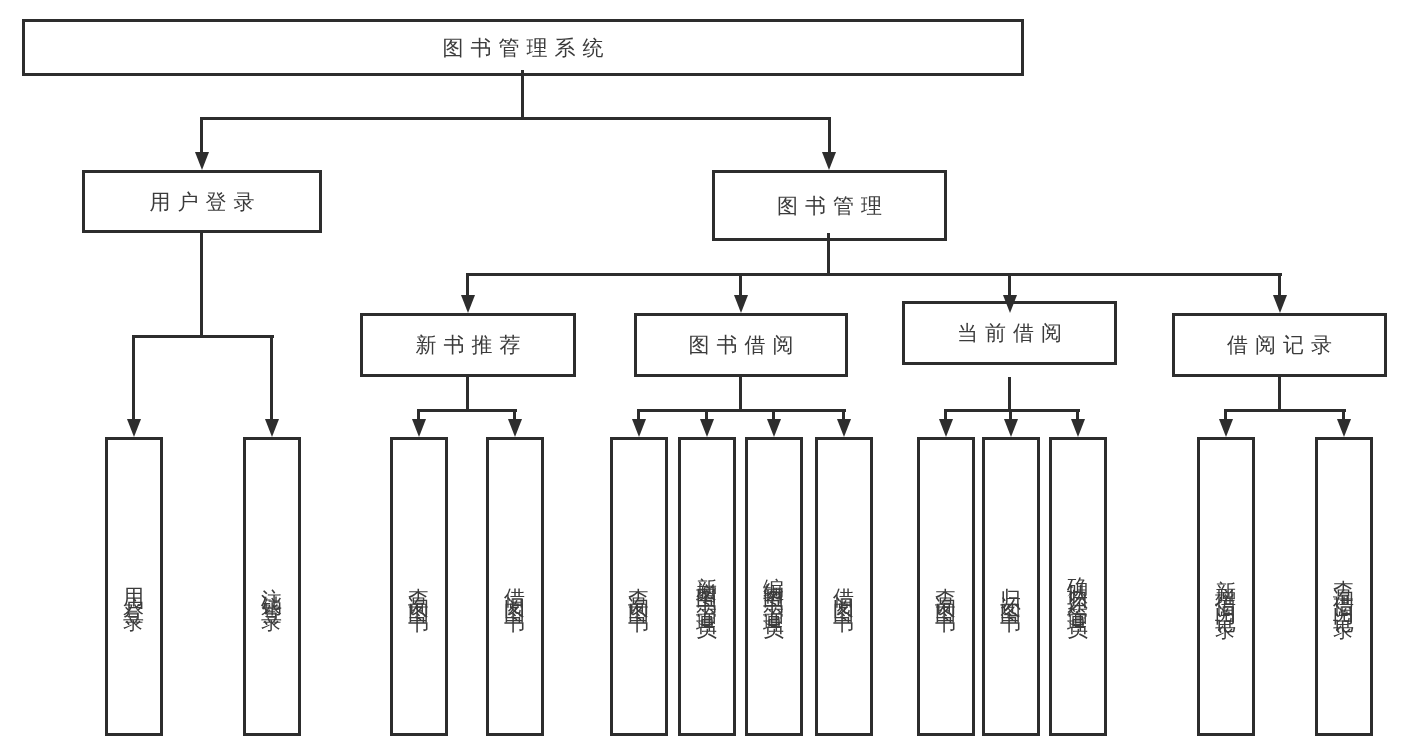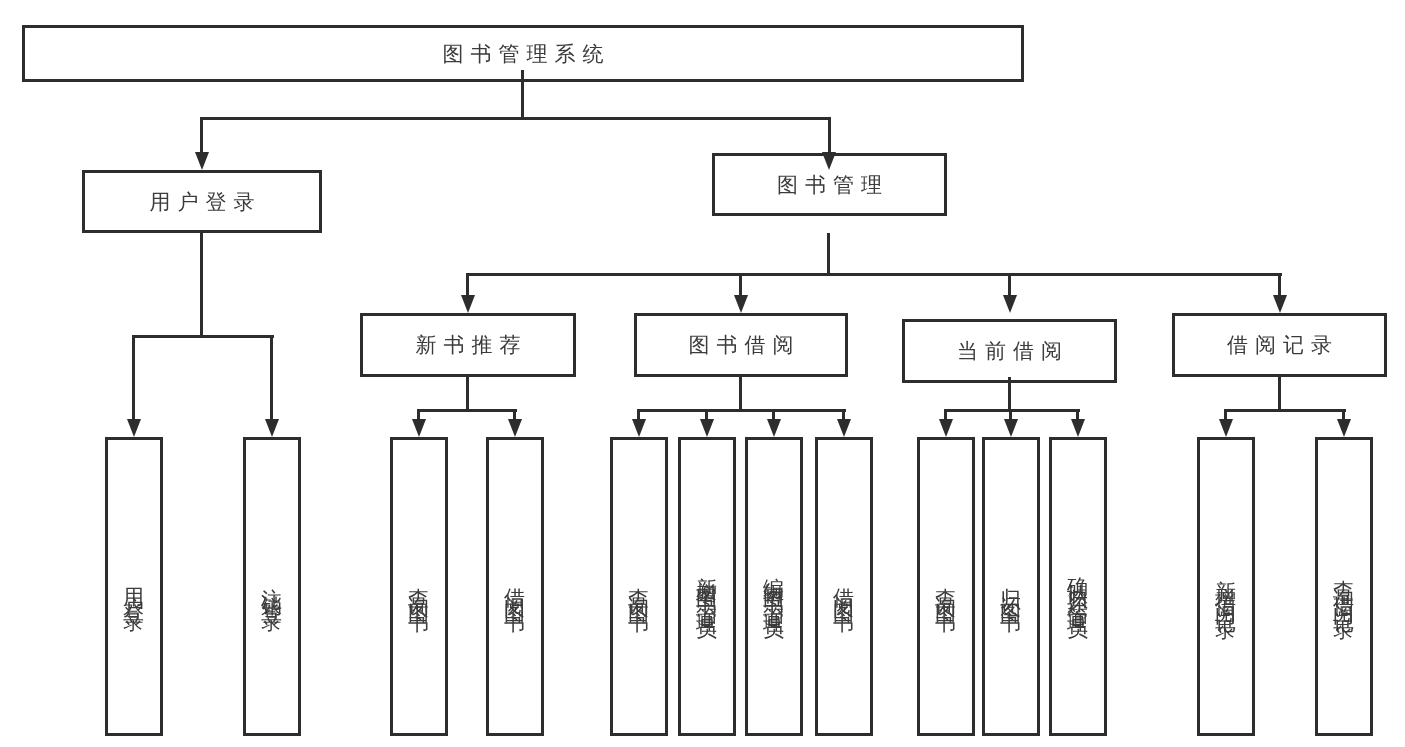--- a/index.html
+++ b/index.html
@@ -62,31 +62,31 @@
     color: #ababab;
     letter-spacing: 1px;
     white-space: nowrap;
   }
 </style>
 </head>
 <body>
 
 <div class="canvas">
 
-  <div class="node" style="left:22px; top:25px; width:1002px; height:57px; font-size:21px;">图书管理系统</div>
+  <div class="node" style="left:22px; top:19px; width:1002px; height:57px; font-size:21px;">图书管理系统</div>
 
   <div class="node" style="left:82px; top:170px; width:240px; height:63px;">用户登录</div>
 
-  <div class="node" style="left:712px; top:153px; width:235px; height:63px;">图书管理</div>
+  <div class="node" style="left:712px; top:170px; width:235px; height:71px;">图书管理</div>
 
   <div class="node" style="left:360px; top:313px; width:216px; height:64px;font-family:Liberation Mono, monospace;">新书推荐</div>
 
   <div class="node" style="left:634px; top:313px; width:214px; height:64px;">图书借阅</div>
 
-  <div class="node" style="left:902px; top:319px; width:215px; height:64px;">当前借阅</div>
+  <div class="node" style="left:902px; top:301px; width:215px; height:64px;">当前借阅</div>
 
   <div class="node" style="left:1172px; top:313px; width:215px; height:64px;">借阅记录</div>
 
   <div class="leaf" style="left:105px; top:437px; width:58px; height:299px;">
     <span>用户登录</span>
   </div>
   <div class="leaf" style="left:243px; top:437px; width:58px; height:299px;">
     <span>注销登录</span>
   </div>
 

